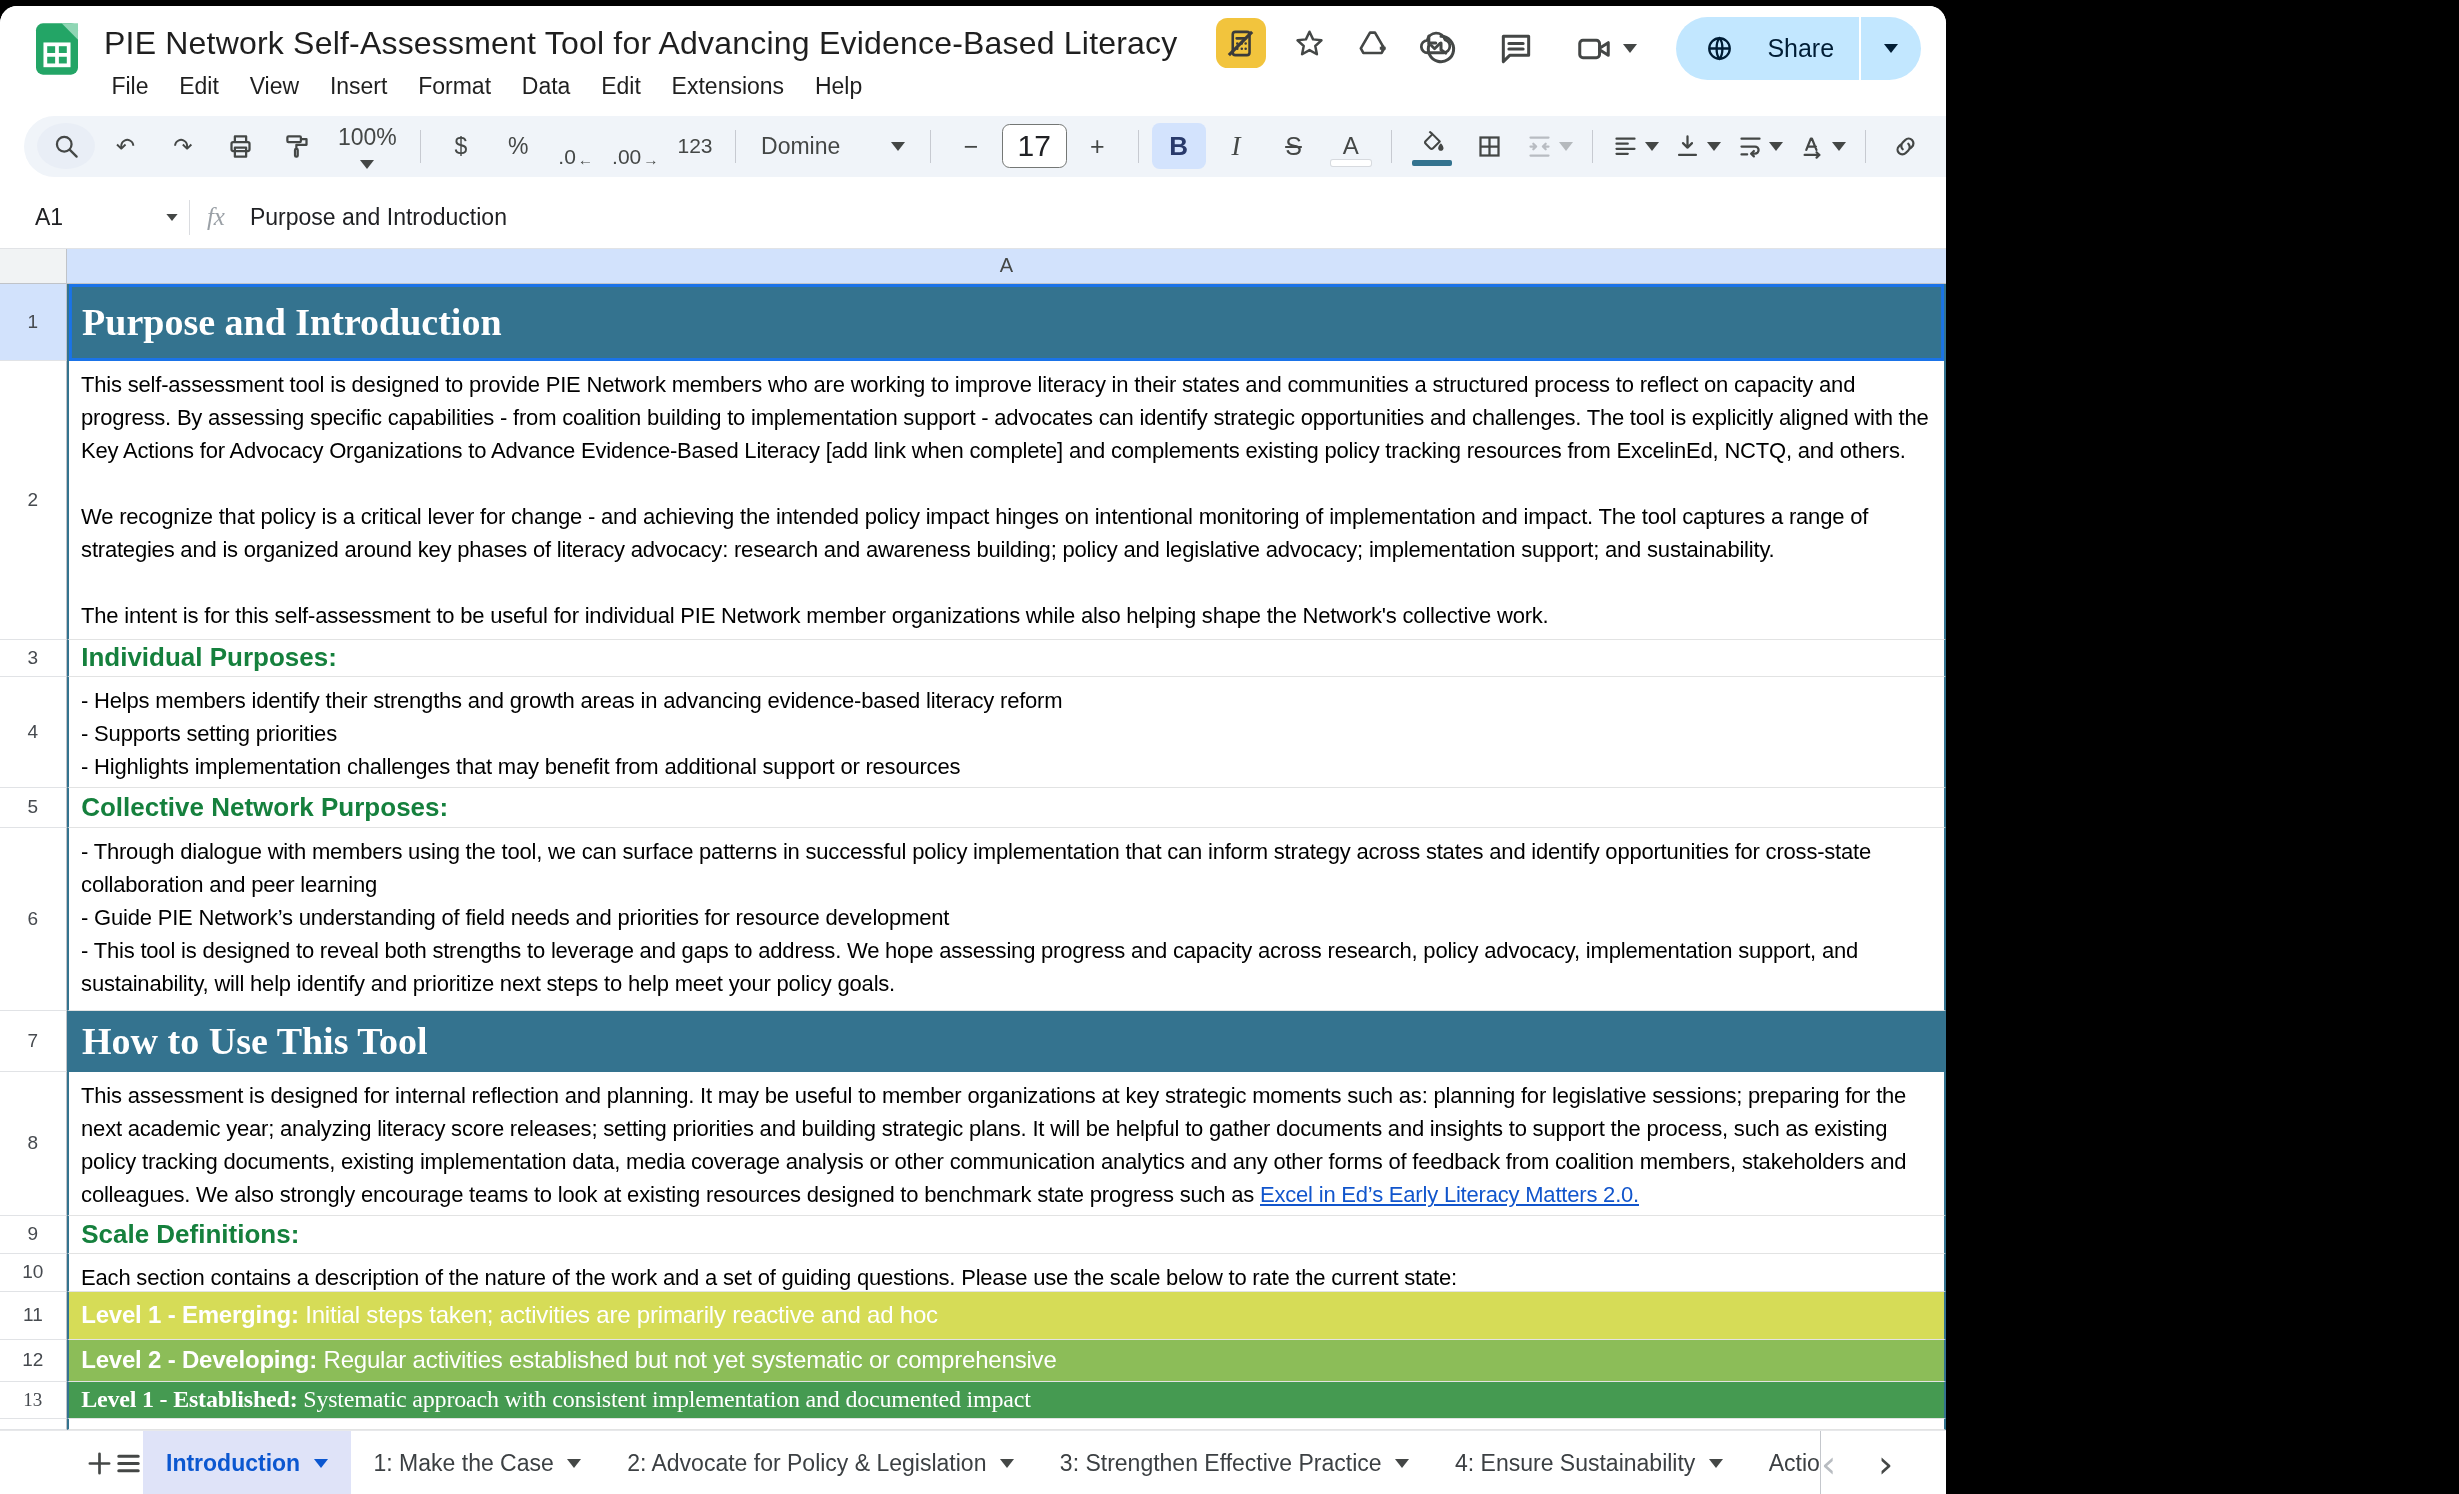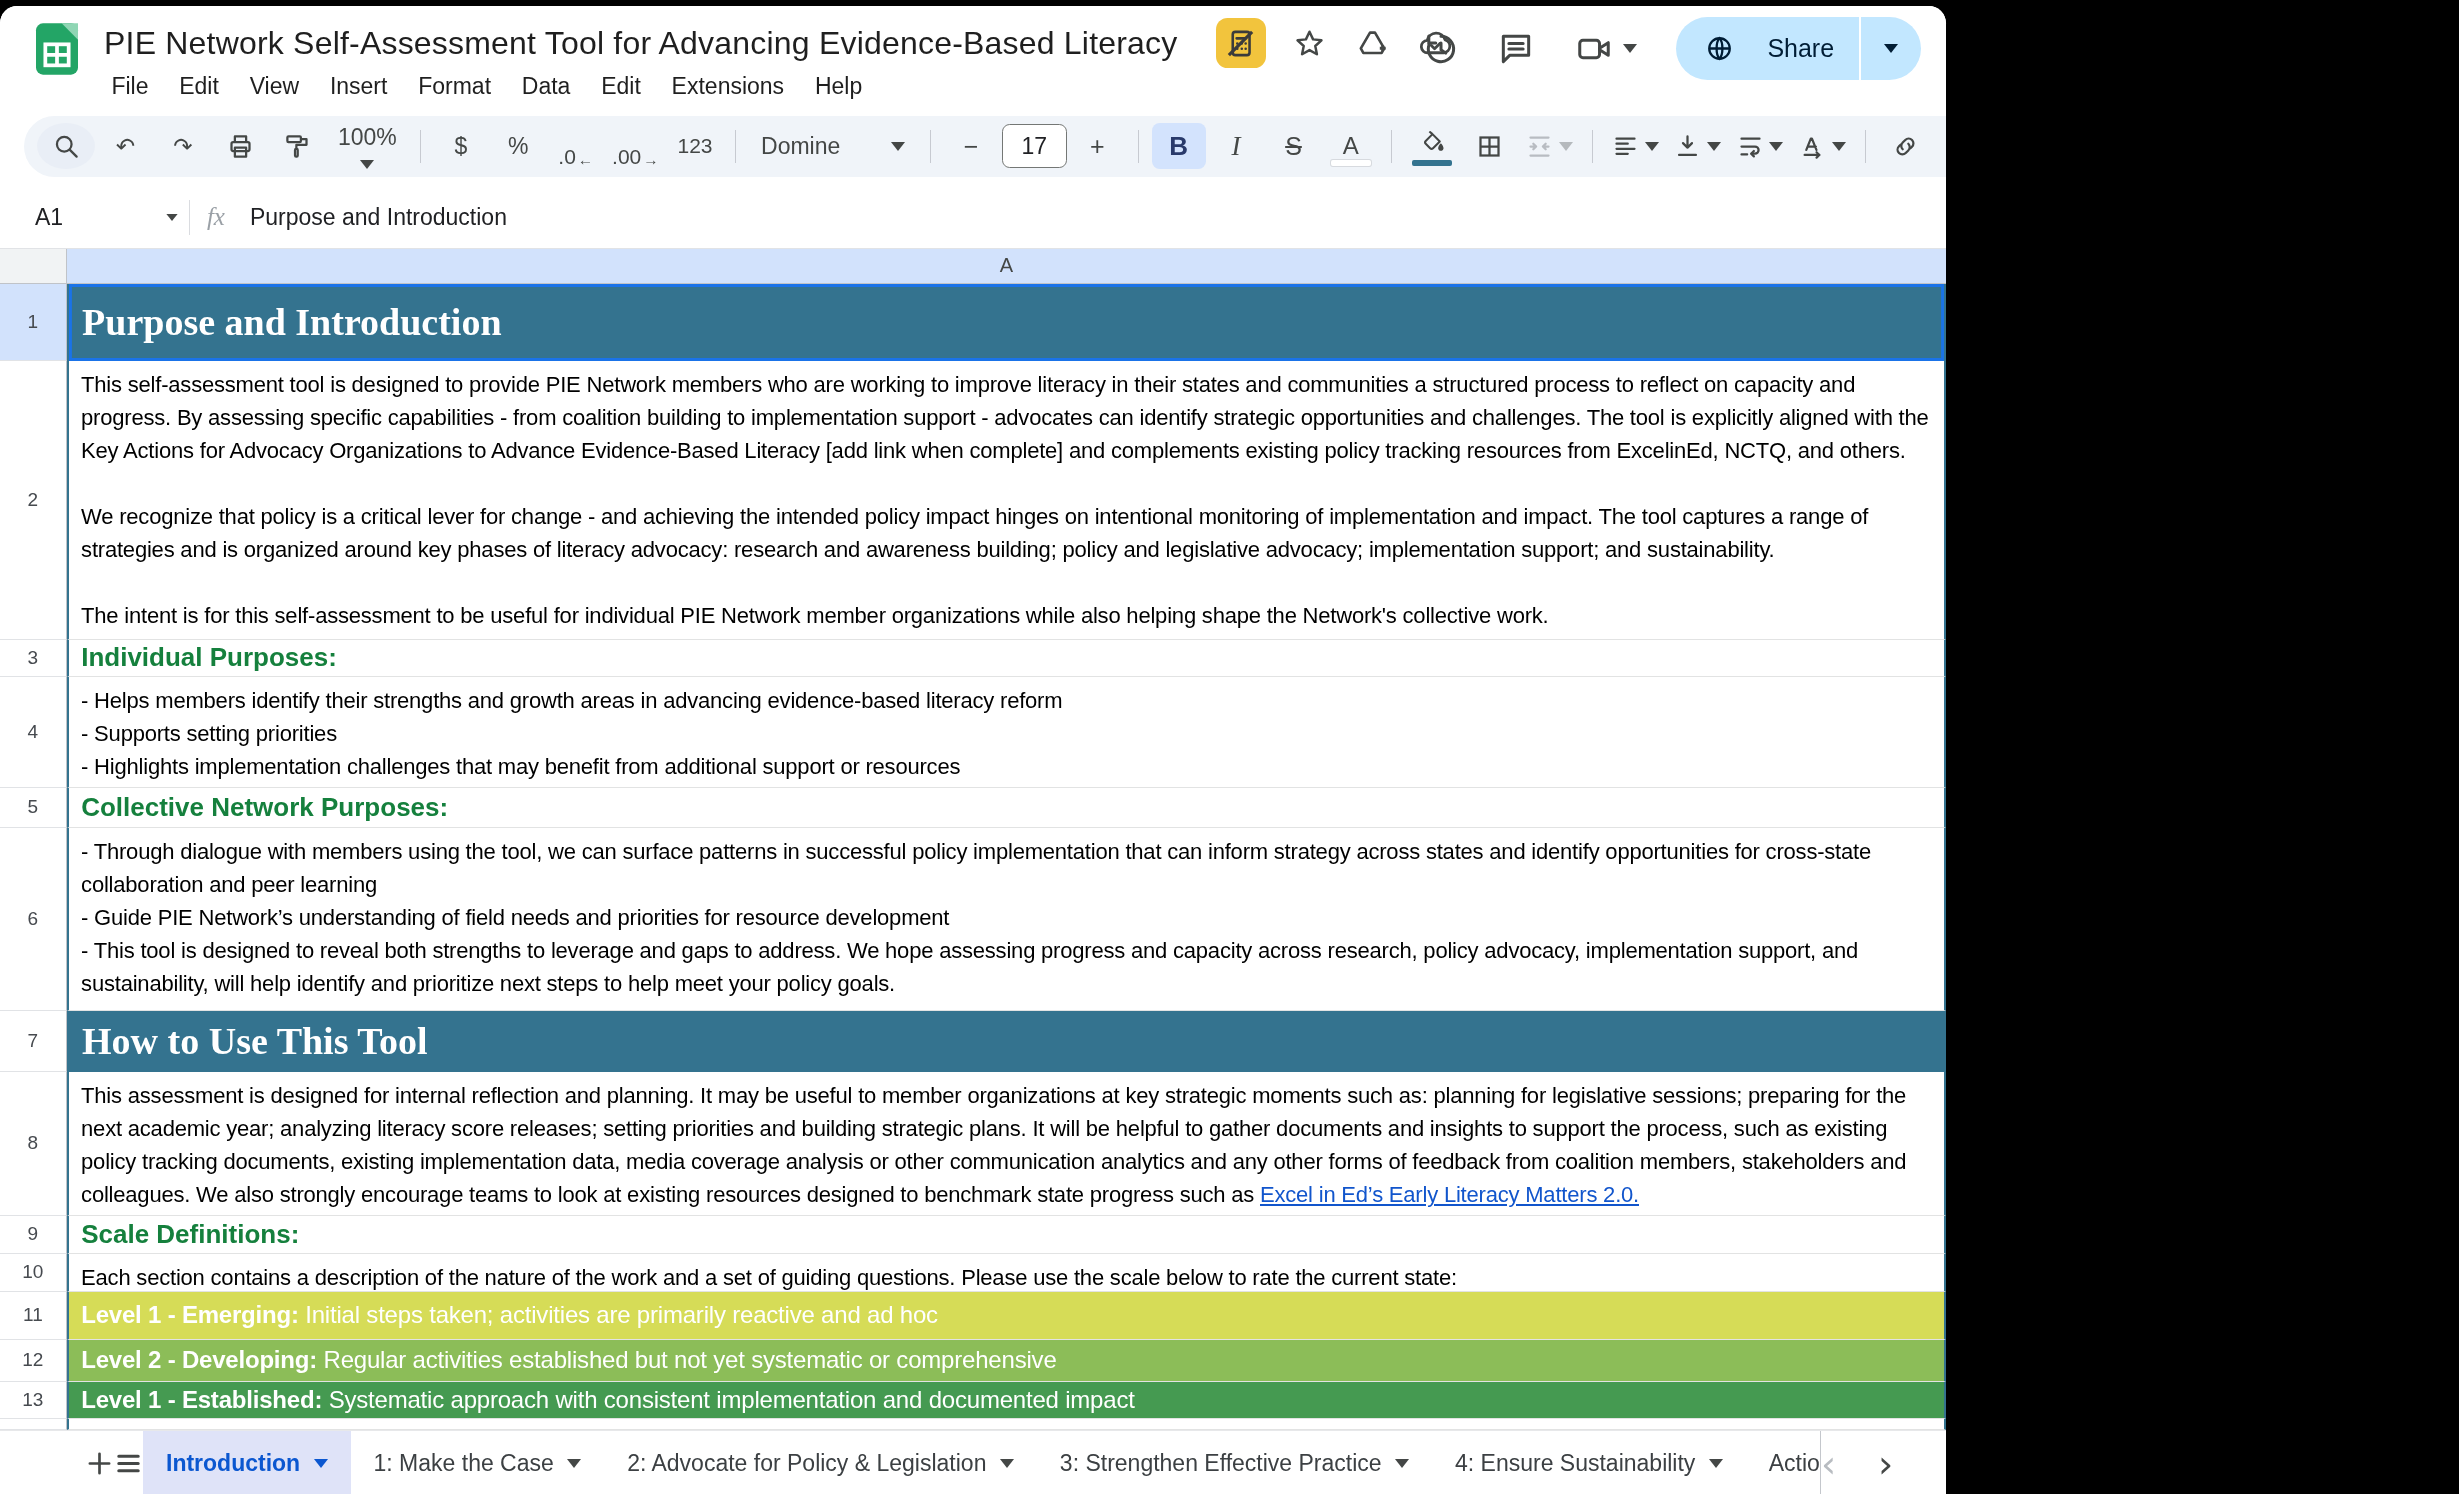--- a/index.html
+++ b/index.html
@@ -28,21 +28,21 @@
 
   
   .toolbar-wrap{height:81px;display:flex;align-items:center;background:#fff;}
   .toolbar{margin:0 24px;height:61px;flex:1;background:#f0f4f9;border-radius:31px;display:flex;align-items:center;padding:0 13.4px;gap:3.8px;}
   .tbtn{min-width:42px;height:46px;border-radius:7.7px;display:flex;align-items:center;justify-content:center;color:#444746;font-size:23px;gap:5.8px;padding:0 5.8px;}
   .tbtn.active{background:#d3e3fd;color:#293a6b;}
   .tdiv{width:1px;height:33px;background:#c7cad1;margin:0 9.6px;}
   .tlabel{font-size:23px;color:#444746;}
   .zoombox{display:flex;align-items:center;gap:9.6px;padding:0 9.6px;flex-direction:column;}
   .fontbox{display:flex;align-items:center;gap:13.4px;padding:0 11.5px;min-width:144px;justify-content:space-between;}
-  .sizebox{width:63px;height:42px;border:1.9px solid #747775;border-radius:7.7px;background:#fff;display:flex;align-items:center;justify-content:center;font-size:23px;color:#202124;}
+  .sizebox{width:63px;height:42px;border:1.9px solid #747775;border-radius:7.7px;background:#fff;display:flex;align-items:center;justify-content:center;font-size:30px;color:#202124;}
   .underbar{position:absolute;left:6.7px;right:6.7px;bottom:3.8px;height:5.8px;border-radius:1.9px;}
   .rel{position:relative;}
   .b-letter{font-weight:700;font-size:26px;}
   .i-letter{font-style:italic;font-family:"Liberation Serif",serif;font-size:27px;}
   .s-letter{text-decoration:line-through;font-size:25px;}
   .num-glyph{font-size:21px;color:#444746;display:flex;align-items:flex-end;gap:1.9px;}
   .num-glyph small{font-size:15.4px;}
 
   
   .formula{height:61px;display:flex;align-items:center;border-bottom:1px solid #e1e3e6;background:#fff;}
@@ -396,21 +396,21 @@
           </div>
         </div>
         <div class="grow" style="height: 48px;">
           <div class="rnum">11</div>
           <div class="cellA cell-scale" style="background: rgb(214, 220, 87);"><b>Level 1 - Emerging:</b><span> Initial steps taken; activities are primarily reactive and ad hoc</span></div>
         </div>
         <div class="grow" style="height: 42px;">
           <div class="rnum">12</div>
           <div class="cellA cell-scale" style="background: rgb(140, 189, 88);"><b>Level 2 - Developing:</b><span> Regular activities established but not yet systematic or comprehensive</span></div>
         </div>
-        <div class="grow" style="height: 37px;">
+        <div class="grow" style="height: 37px; font-family: Liberation Serif, serif;">
           <div class="rnum">13</div>
           <div class="cellA cell-scale" style="background: rgb(69, 154, 81);"><b>Level 1 - Established:</b><span> Systematic approach with consistent implementation and documented impact</span></div>
         </div>
         <div class="grow" style="height: 11.5px;">
           <div class="rnum"></div>
           <div class="cellA"></div>
         </div>
       </div>
   </div>
 

